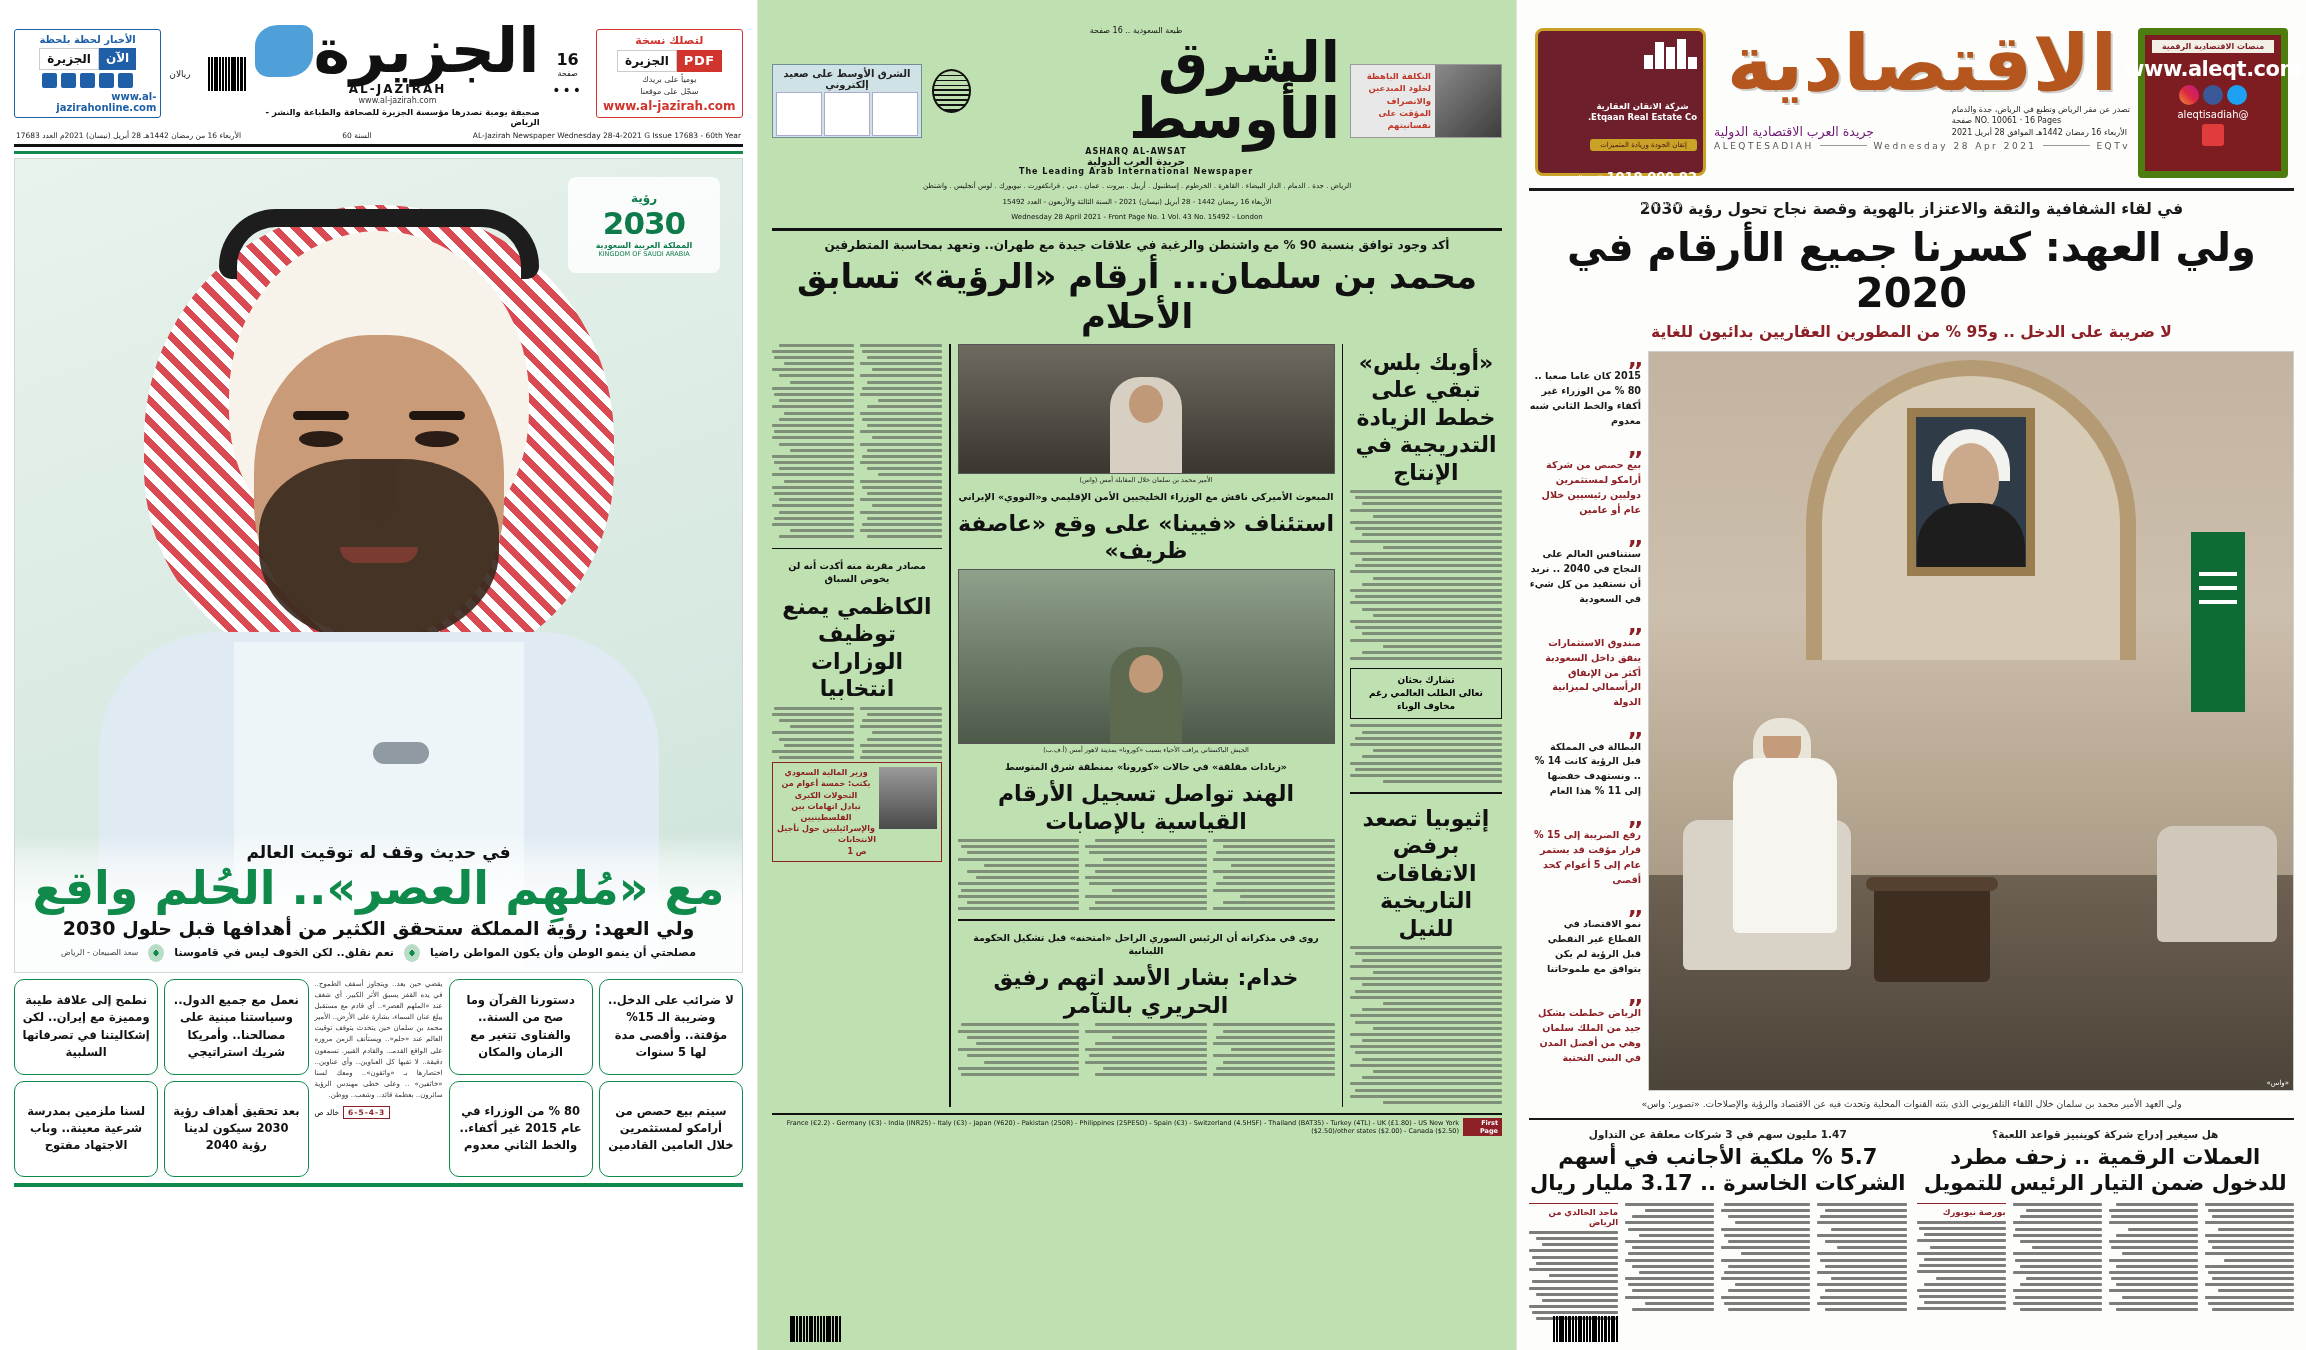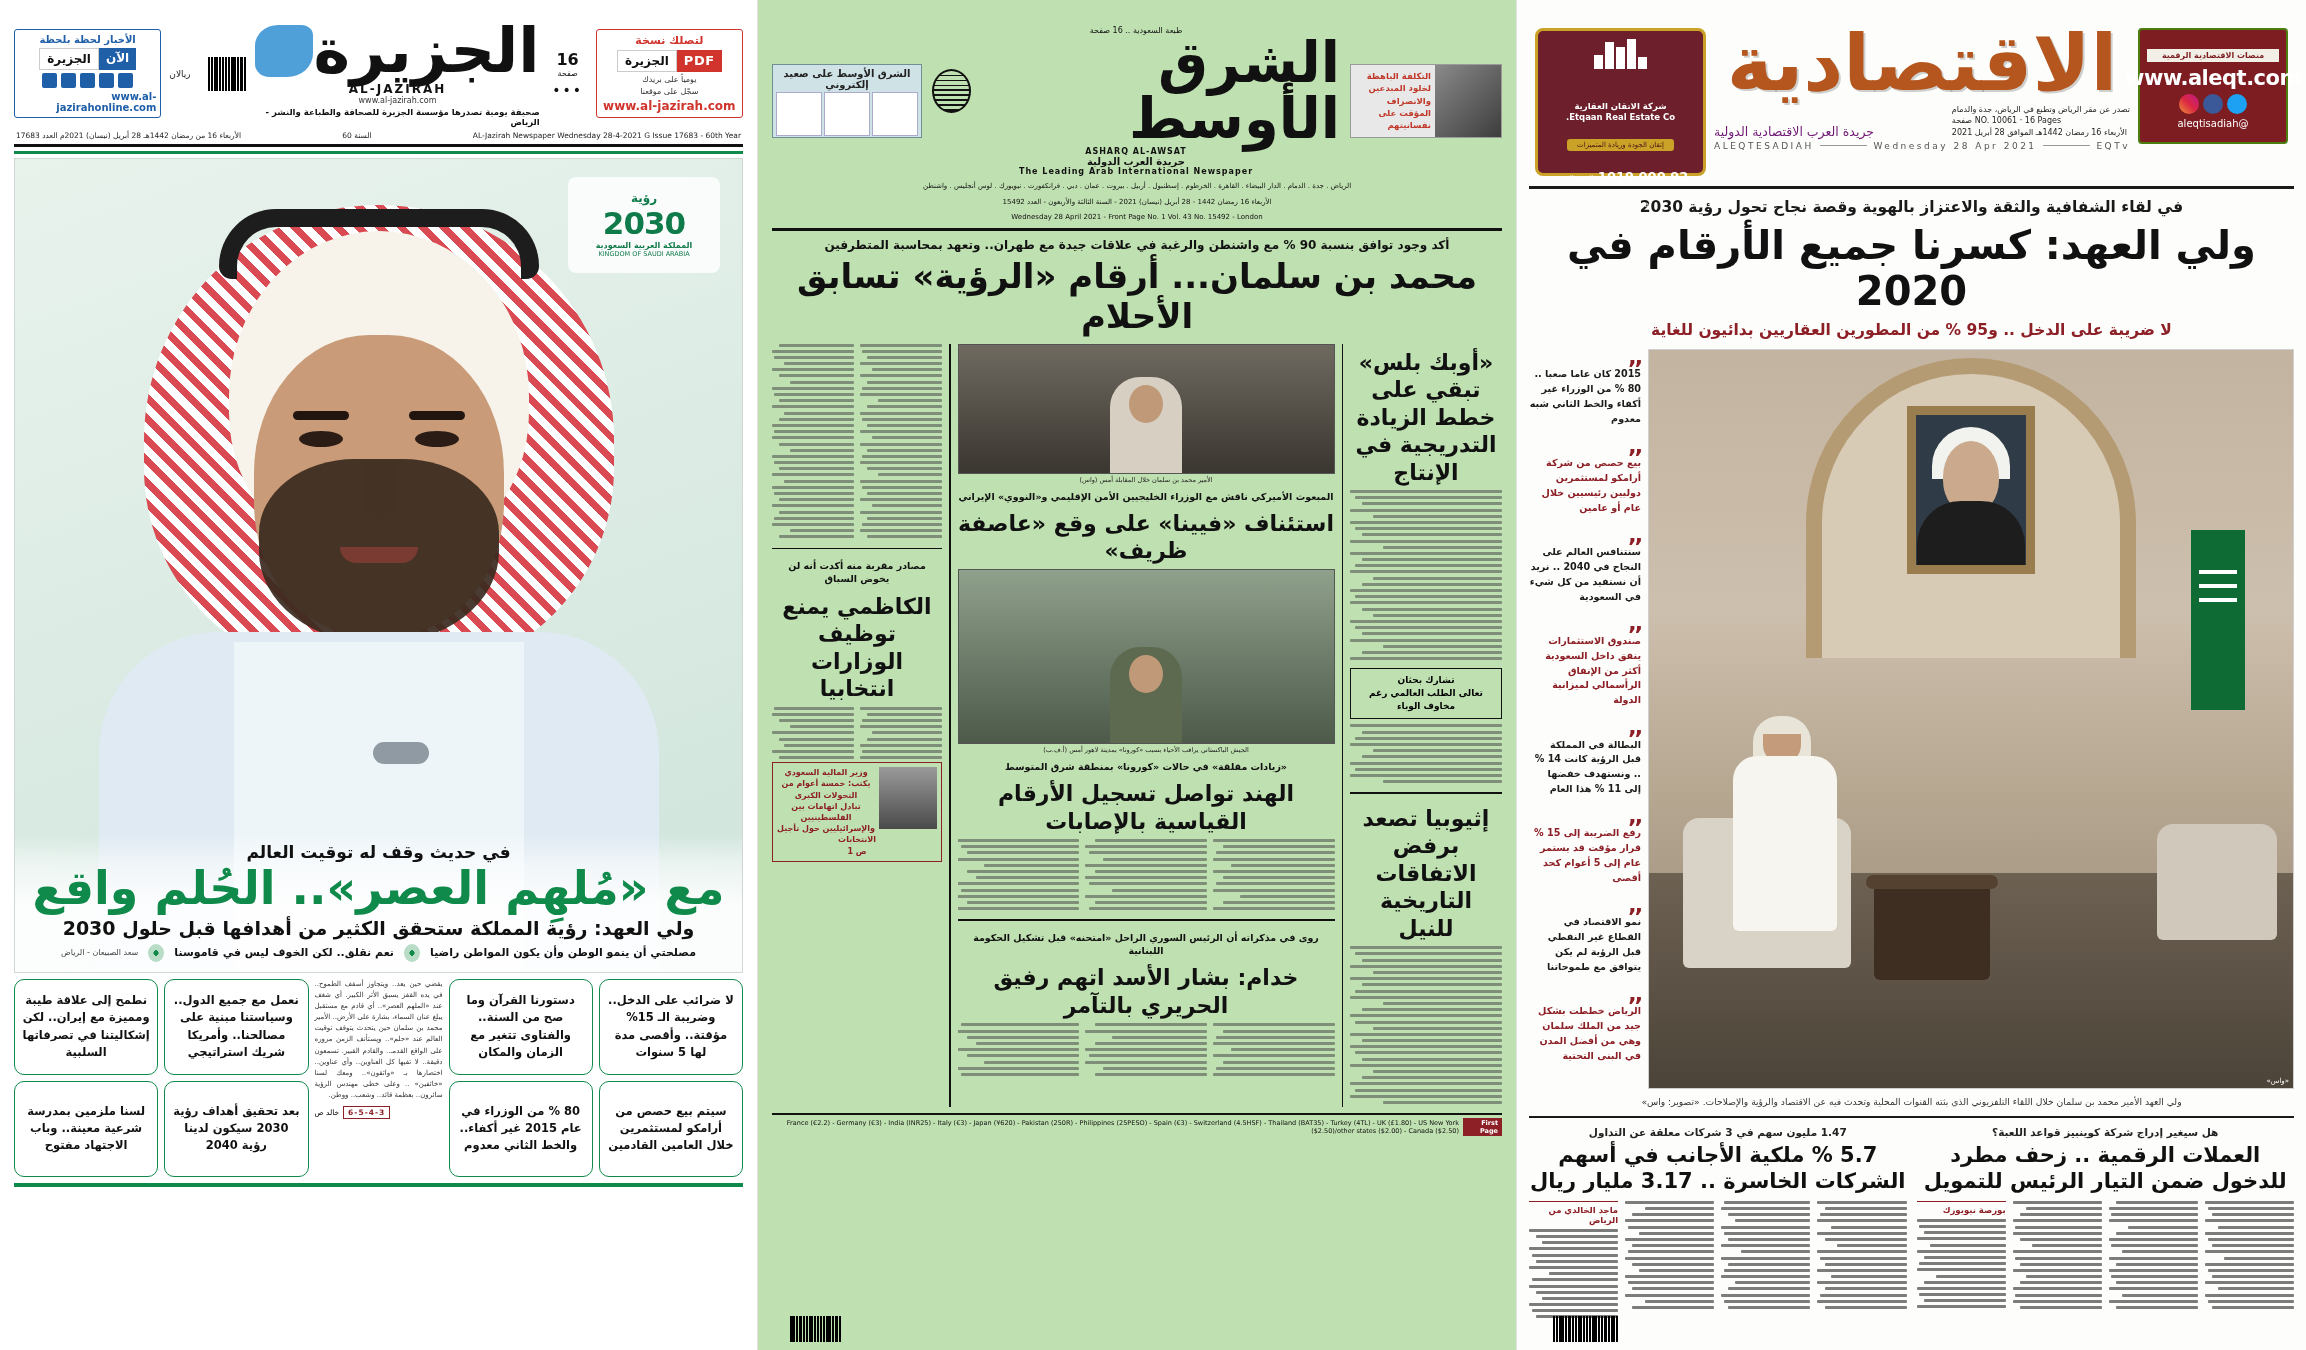--- a/index.html
+++ b/index.html
@@ -22,21 +22,21 @@
   .greek .ln.s4 { width:85%; }
   .greek .ln.s5 { width:78%; }
   .greek.light .ln { opacity:.55; }
 
   
   #p1 { width:790px; background:#fdfdfb; border-left:1px solid #e2e2e2; }
   #p1 .mast { display:flex; align-items:flex-start; justify-content:space-between;
      padding:28px 18px 6px 18px; gap:8px; }
   .etqaan-ad { width:171px; height:148px; background:#6d1f2c; border:3px solid #c9a227;
      border-radius:8px; color:#fff; padding:8px 6px; display:flex; flex-direction:column;
-     align-items:center; justify-content:flex-start; gap:16px; }
+     align-items:flex-start; justify-content:flex-start; gap:16px; }
   .etqaan-ad .bldg { display:flex; align-items:flex-end; gap:2px; height:34px; }
   .etqaan-ad .bldg i { display:block; background:#fff; width:9px; }
   .etqaan-ad .bldg i:nth-child(1){height:12px}
   .etqaan-ad .bldg i:nth-child(2){height:30px}
   .etqaan-ad .bldg i:nth-child(3){height:22px}
   .etqaan-ad .bldg i:nth-child(4){height:27px}
   .etqaan-ad .bldg i:nth-child(5){height:14px}
   .etqaan-ad .arc { width:112px; height:9px; background:#fff; border-radius:60px 60px 0 0; }
   .etqaan-ad .nm { font-size:8.5px; font-weight:700; line-height:1.25; text-align:center; }
   .etqaan-ad .slog { background:#c9a227; color:#4b1119; font-size:7px; font-weight:400;
@@ -50,23 +50,23 @@
      line-height:.92; text-shadow:2px 2px 0 rgba(0,0,0,.18); direction:rtl;
      font-family:"DejaVu Sans","Liberation Sans",sans-serif;}
   .eq-logo .sub { display:flex; width:100%; justify-content:space-between; align-items:flex-end;
      font-size:9px; color:#333; margin-top:4px; gap:6px; }
   .eq-logo .sub .tag { font-size:12.5px; color:#701a75; font-weight:400; }
   .eq-logo .sub .issue { font-size:8px; line-height:1.45; text-align:left; color:#222; }
   .eq-logo .latinline { display:flex; align-items:center; gap:6px; width:100%;
      font-size:9px; letter-spacing:2.5px; color:#555; margin-top:2px; }
   .eq-logo .latinline .dash { flex:1; height:1px; background:#999; }
 
-  .aleqt-ad { width:150px; height:116px; background:#7d1d22; border:2px solid #4d7c0f;
+  .aleqt-ad { width:150px; height:150px; background:#7d1d22; border:7px solid #4d7c0f;
      border-radius:4px; color:#fff; display:flex; flex-direction:column; align-items:center;
-     padding:19px 4px; gap:4px; }
+     padding:5px 4px; gap:4px; }
   .aleqt-ad .cap { background:#f2efe6; color:#7d1d22; font-size:8px; font-weight:700;
      width:96%; text-align:center; padding:2px 0; }
   .aleqt-ad .url { font-size:21px; font-weight:700; letter-spacing:-.5px; }
   .aleqt-ad .socials { display:flex; gap:4px; }
   .aleqt-ad .socials i { width:20px; height:20px; border-radius:50%; display:block; }
   .aleqt-ad .socials i.tw { background:#1da1f2; }
   .aleqt-ad .socials i.fb { background:#3b5998; }
   .aleqt-ad .socials i.ig { background:linear-gradient(45deg,#f09433,#dc2743,#bc1888); }
   .aleqt-ad .handle { font-size:10px; }
   .aleqt-ad .stamp { width:22px; height:22px; background:#e03c3c; border-radius:3px; }

